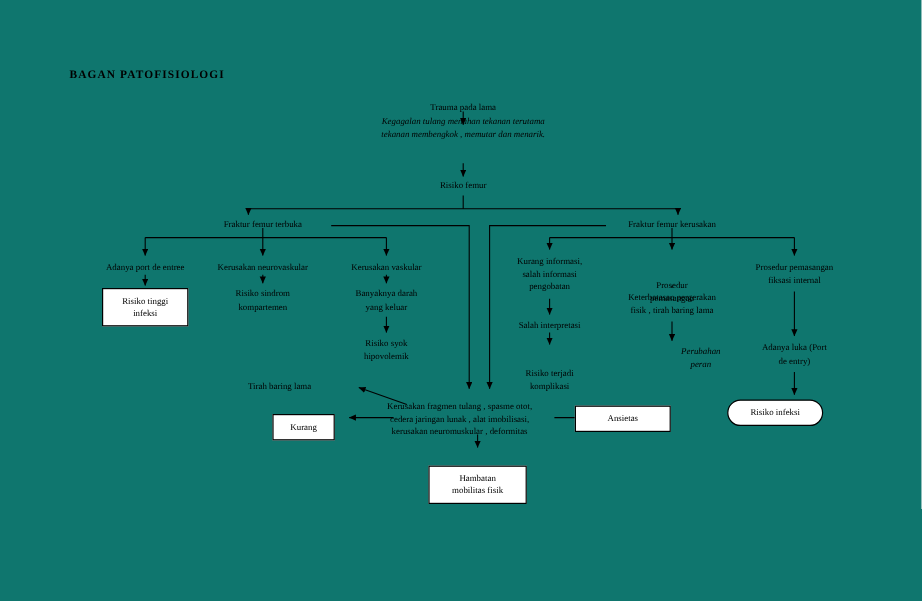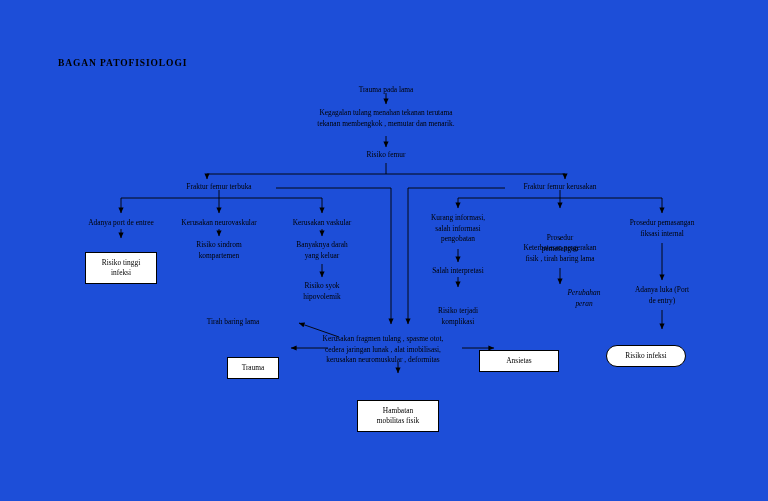--- a/index.html
+++ b/index.html
@@ -5,21 +5,21 @@
 <style>
   html, body {
     margin: 0;
     padding: 0;
     background: #ffffff;
   }
   #page {
     position: relative;
     width: 768px;
     height: 501px;
-    background: #1d4ed8;
+    background: #0f766e;
     overflow: hidden;
     font-family: "Liberation Serif", "DejaVu Serif", serif;
     color: #000000;
   }
   #connectors {
     position: absolute;
     left: 0;
     top: 0;
     width: 768px;
     height: 501px;
@@ -44,21 +44,20 @@
     transform: translateX(-50%);
   }
   .node.boxed {
     border: 1px solid #000000;
     background: #ffffff;
     box-sizing: border-box;
     display: flex;
     align-items: center;
     justify-content: center;
     padding: 2px 12px;
-    margin-top: 12px;
   }
   .node.plain {
     display: block;
   }
 </style>
 </head>
 <body>
 
 <div id="page">
 
@@ -111,21 +110,21 @@
 
       <path d="M339,337 L299,323"></path>
       <path d="M328,348 L291,348"></path>
       <path d="M462,348 L494,348"></path>
       <path d="M398,362 L398,373"></path>
     </g>
   </svg>
 
   <div id="nodes">
       <div class="node plain" style="left: 386px; top: 85px; width: 120px;">Trauma pada lama</div>
-      <div class="node plain" style="left: 386px; top: 108px; width: 220px;">Kegagalan tulang menahan tekanan terutama
+      <div class="node plain" style="left: 386px; top: 96px; width: 220px; font-style: italic;">Kegagalan tulang menahan tekanan terutama
 tekanan membengkok , memutar dan menarik.</div>
       <div class="node plain" style="left: 386px; top: 150px; width: 90px;">Risiko femur</div>
       <div class="node plain" style="left: 219px; top: 182px; width: 110px;">Fraktur femur terbuka</div>
       <div class="node plain" style="left: 560px; top: 182px; width: 110px;">Fraktur femur kerusakan</div>
       <div class="node plain" style="left: 121px; top: 218px; width: 108px;">Adanya port de entree</div>
       <div class="node boxed" style="left: 121px; top: 240px; width: 72px; height: 32px;">Risiko tinggi
 infeksi</div>
       <div class="node plain" style="left: 219px; top: 218px; width: 122px;">Kerusakan neurovaskular</div>
       <div class="node plain" style="left: 219px; top: 240px; width: 90px;">Risiko sindrom
 kompartemen</div>
@@ -145,21 +144,21 @@
       <div class="node plain" style="left: 560px; top: 243px; width: 120px;">Keterbatasan pergerakan
 fisik , tirah baring lama</div>
       <div class="node plain" style="left: 584px; top: 288px; width: 70px; font-style: italic;">Perubahan
 peran</div>
       <div class="node plain" style="left: 662px; top: 218px; width: 112px;">Prosedur pemasangan
 fiksasi internal</div>
       <div class="node plain" style="left: 662px; top: 285px; width: 96px;">Adanya luka (Port
 de entry)</div>
       <div class="node boxed" style="left: 646px; top: 333px; width: 80px; height: 22px; border-radius: 11px;">Risiko infeksi</div>
       <div class="node plain" style="left: 233px; top: 317px; width: 92px;">Tirah baring lama</div>
-      <div class="node boxed" style="left: 253px; top: 345px; width: 52px; height: 22px;">Trauma</div>
+      <div class="node boxed" style="left: 253px; top: 345px; width: 52px; height: 22px;">Kurang</div>
       <div class="node plain" style="left: 383px; top: 334px; width: 180px;">Kerusakan fragmen tulang , spasme otot,
 cedera jaringan lunak , alat imobilisasi,
 kerusakan neuromuskular , deformitas</div>
       <div class="node boxed" style="left: 519px; top: 338px; width: 80px; height: 22px;">Ansietas</div>
       <div class="node boxed" style="left: 398px; top: 388px; width: 82px; height: 32px;">Hambatan
 mobilitas fisik</div>
     </div>
 
 </div>
 

